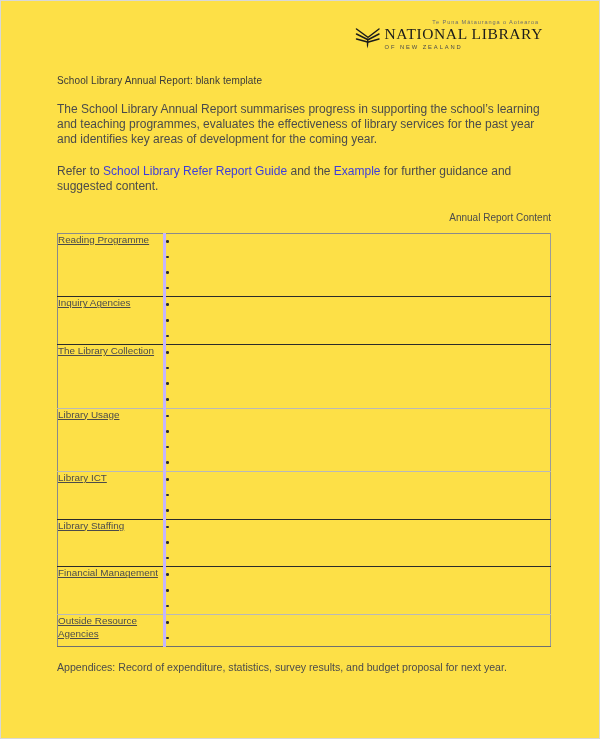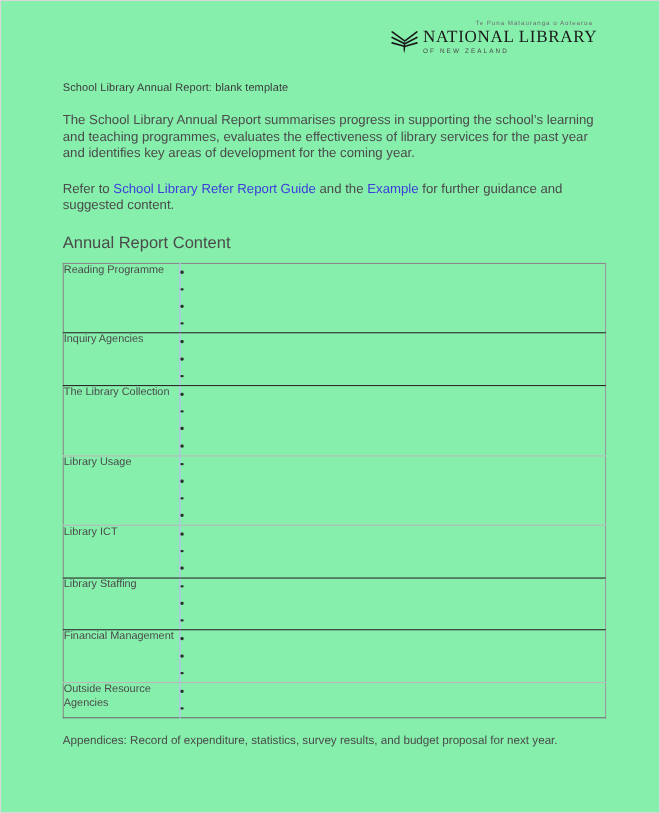--- a/index.html
+++ b/index.html
@@ -8,21 +8,21 @@
     background: #ffffff;
   }
   body {
     font-family: "Liberation Sans", sans-serif;
     -webkit-font-smoothing: antialiased;
   }
   .page {
     position: relative;
     width: 600px;
     height: 739px;
-    background: #86efac;
+    background: #fde047;
     border: 1px solid #d8d8d8;
     box-sizing: border-box;
     overflow: hidden;
   }
 
   
   .header {
     position: absolute;
     top: 18px;
     right: 56px;
@@ -95,46 +95,48 @@
     margin: 0 0 16px 0;
   }
   .para.links {
     margin-bottom: 18px;
   }
   a.doclink {
     color: #3d3ddb;
     text-decoration: none;
   }
   .section-head {
-    font-size: 15px;
+    font-size: 10px;
     color: #4b4b4b;
     margin: 0 0 10px 0;
+    text-align: right;
   }
 
   
   table.report {
     width: 100%;
     border-collapse: collapse;
     table-layout: fixed;
     border-left: 1px solid #8a8a8a;
     border-right: 1px solid #9a9a9a;
     border-top: 1px solid #8a8a8a;
     border-bottom: 1px solid #6f6f6f;
   }
   table.report td {
     vertical-align: top;
     padding: 0;
   }
   td.label-cell {
     width: 105px;
-    border-right: 1px solid #c4b5fd;
+    border-right: 3px solid #c4b5fd;
     padding: 5px 4px 6px 5px;
     font-size: 9.9px;
     line-height: 12.6px;
     color: #4b4b4b;
+    text-decoration: underline;
   }
   td.bullet-cell {
     padding: 5px 4px 6px 26px;
   }
   tr.row-dark > td {
     border-bottom: 1px solid #2b2b2b;
   }
   tr.row-light > td {
     border-bottom: 1px solid #b9b9b9;
   }

